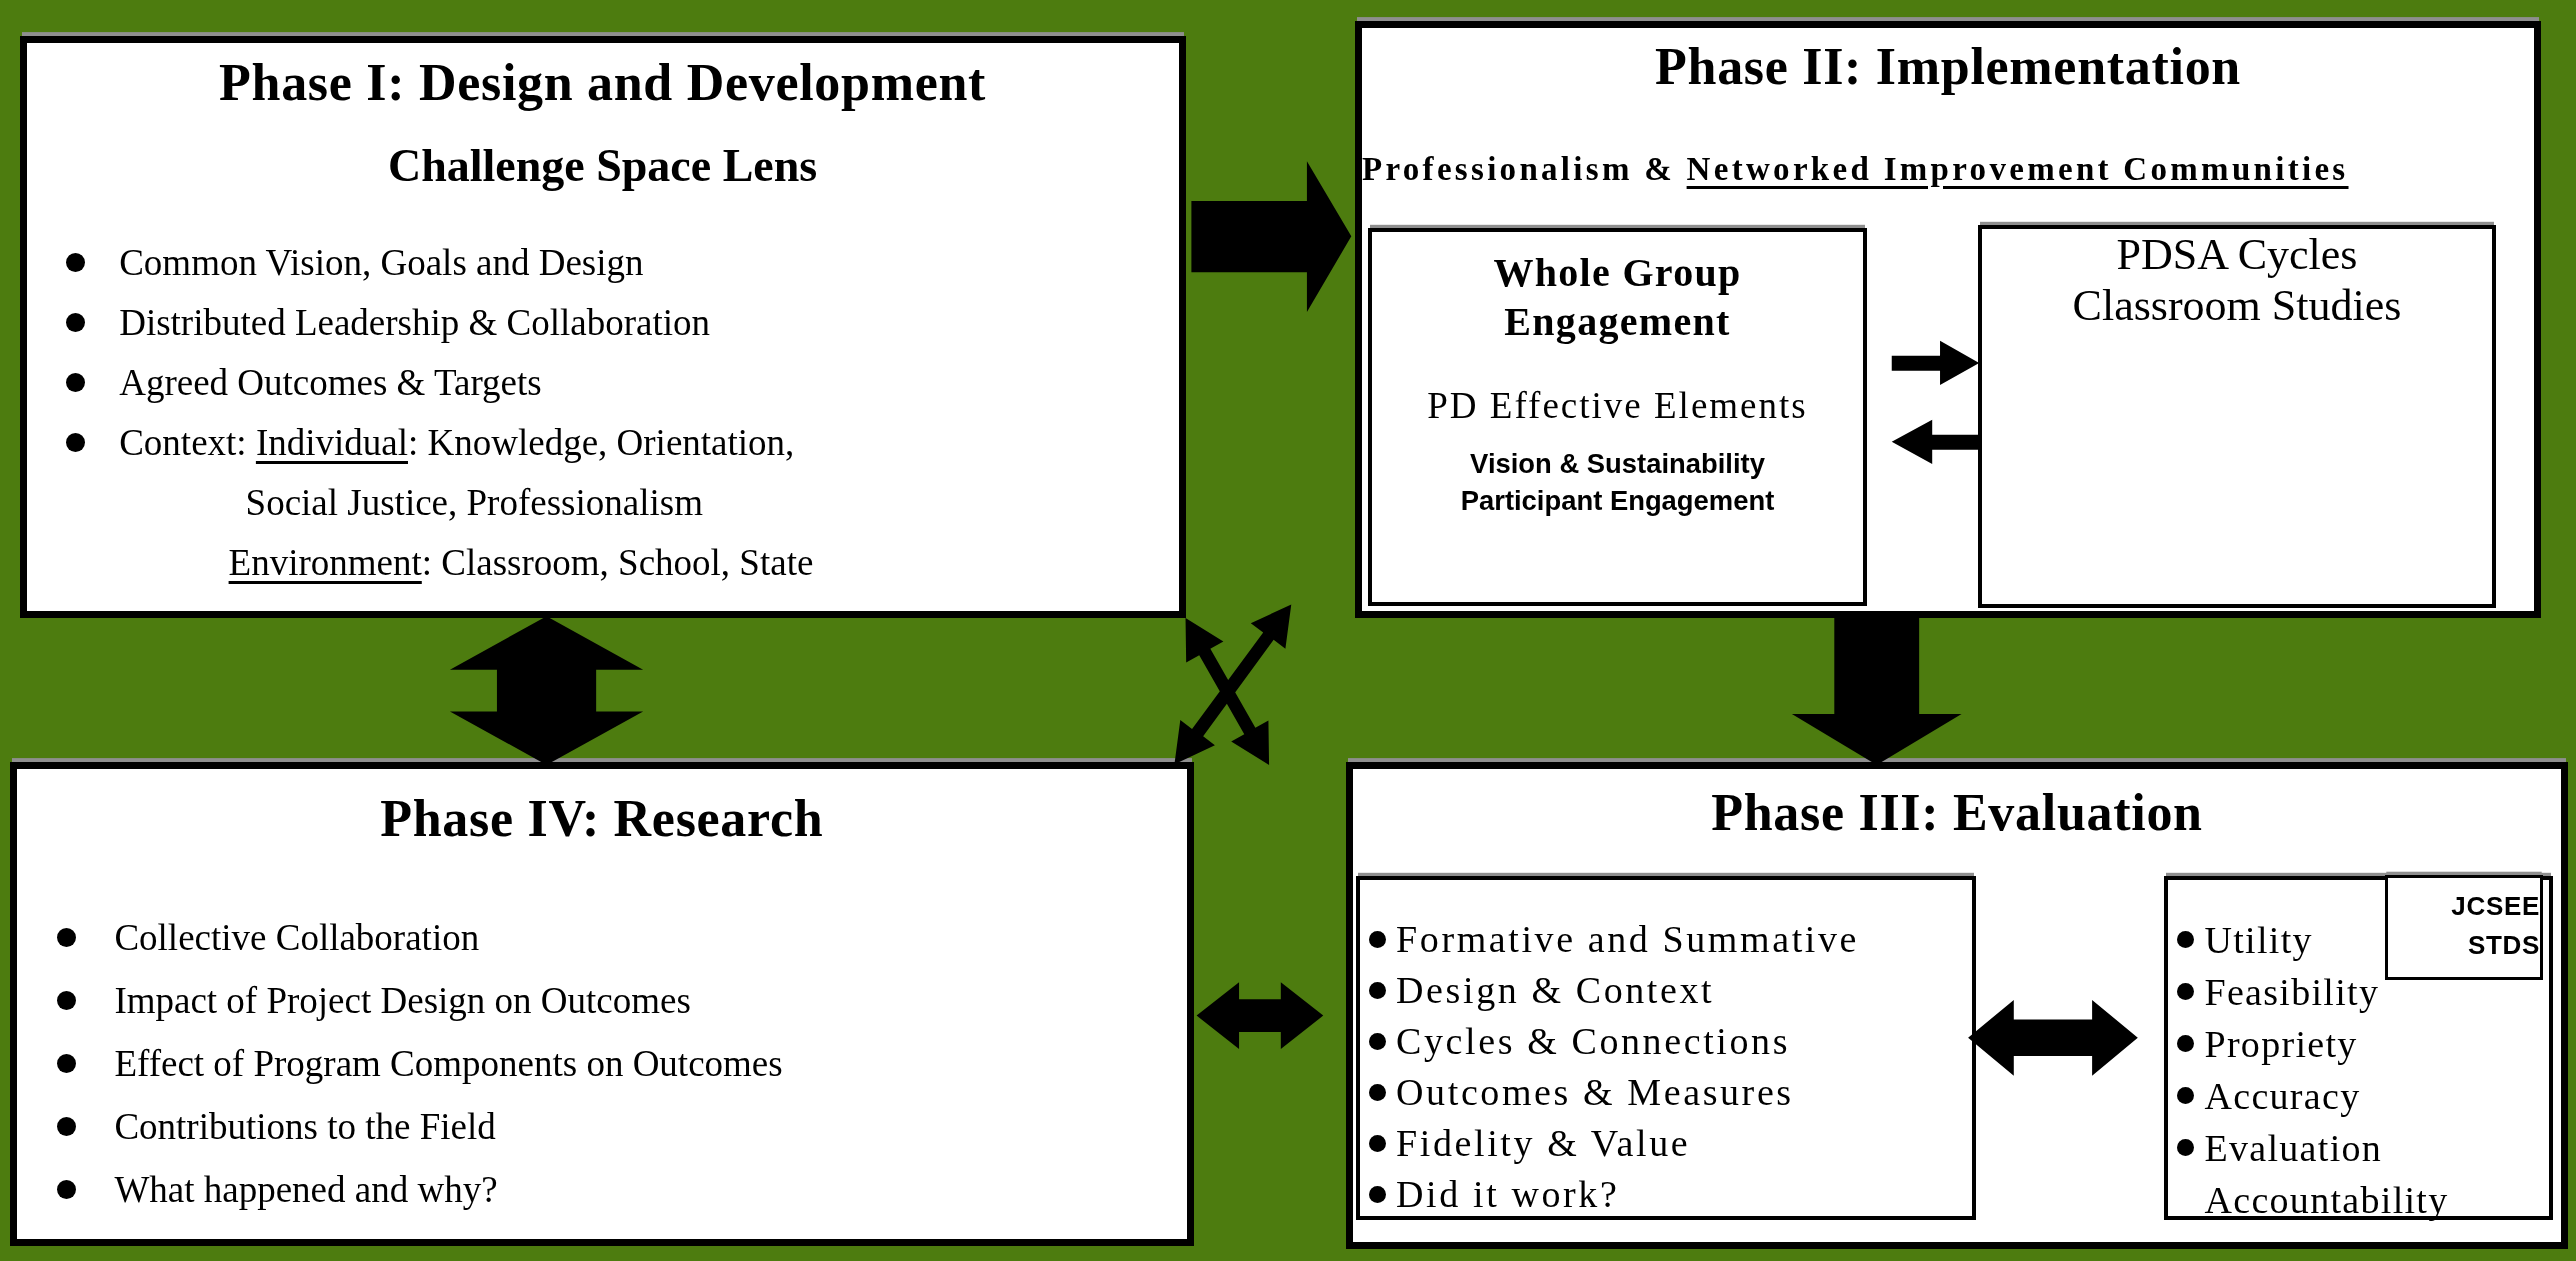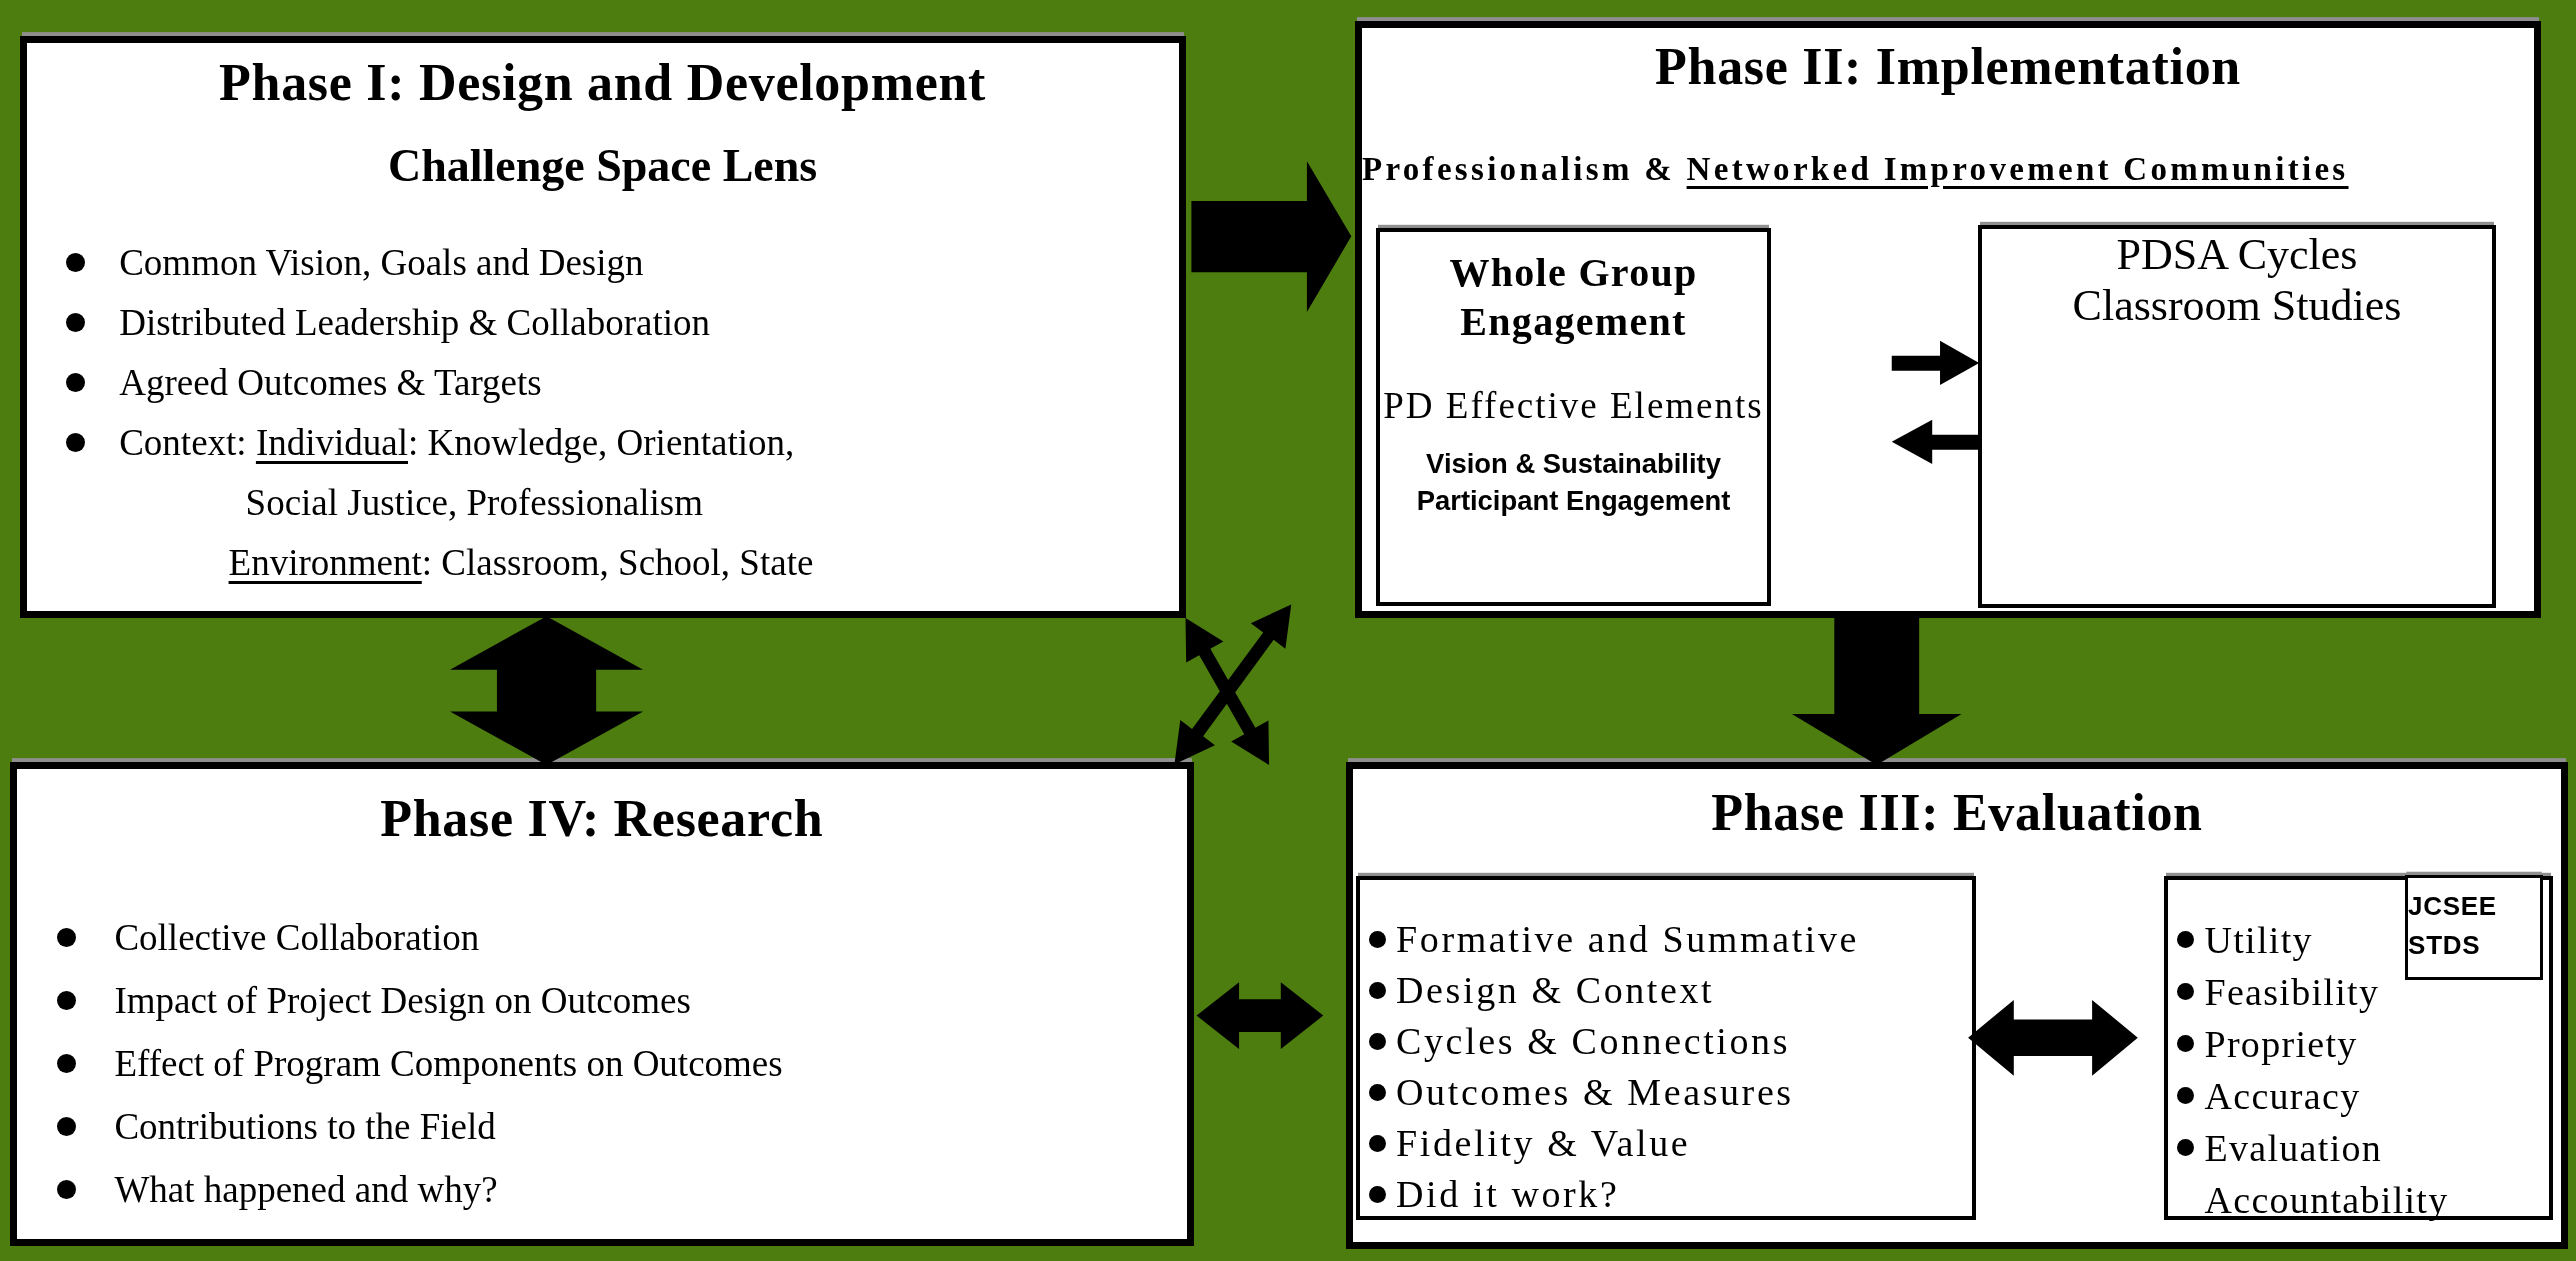--- a/index.html
+++ b/index.html
@@ -31,38 +31,38 @@
   .dot30 { flex:0 0 19.6px; height:19.6px; border-radius:50%; background:#000; margin:20px 34px 0 0; }
   .dot26 { flex:0 0 17px; height:17px; border-radius:50%; background:#000; }
   .cont-a { padding-left:180px; }
   .cont-b { padding-left:163px; }
   .u { text-decoration:underline; text-decoration-thickness:2.6px; text-underline-offset:5.9px; }
 
   .p2-sub { margin-top:47px; font-weight:bold; font-size:33px; line-height:46px;
             text-align:left; letter-spacing:3.3px; }
   .p2-sub .u { text-decoration-thickness:3.3px; }
 
-  #wg-box  { left:14px;  top:200px; width:395px; height:378px; }
+  #wg-box  { left:6px;  top:200px; width:499px; height:378px; }
   #cls-box { left:616px; top:197px; width:518px; height:383px; }
   .wg-title  { margin-top:16.3px; font-weight:bold; font-size:40px; line-height:49px; letter-spacing:1.3px; }
   .wg-head   { margin-top:37px; font-size:37px; line-height:46px; letter-spacing:2px; }
   .wg-items  { margin-top:15.7px; font-family:"Liberation Sans","DejaVu Sans",sans-serif;
                font-weight:bold; font-size:27.4px; line-height:37px; }
   .cls-title { margin-top:26px; font-weight:bold; font-size:40px; line-height:51px; letter-spacing:1.3px; }
   .cls-items { font-size:44px; line-height:51px; }
 
   #ev-left  { left:2.6px;    top:107px; width:620px; height:344px; text-align:left; }
   #ev-right { left:811px; top:107px; width:389px; height:344px; text-align:left; }
   .ev-list  { padding:34px 5.2px 0 9.1px; font-size:38px; line-height:51px; letter-spacing:2.6px; }
   .ev-list .dot26 { margin:17px 10.4px 0 0; }
   #ev-right .ev-list { padding-top:34px; line-height:52px; letter-spacing:1.3px; }
   .cont-r { padding-left:27.4px; }
 
-  #jcsee { position:absolute; top:-5.2px; right:5.9px; width:138px; height:105px;
-           border:3.3px solid #000; background:#fff; text-align:left;
+  #jcsee { position:absolute; top:-5.2px; right:5.9px; width:158px; height:105px;
+           border:3.3px solid #000; background:#fff; text-align:right;
            font-family:"Liberation Sans","DejaVu Sans",sans-serif;
            font-weight:bold; font-size:26px; line-height:39px; padding-top:9.1px; letter-spacing:0.7px;
            box-shadow: 0 -4.6px 0 -1.3px #8f8f8f; }
 
   .p4-list { margin:55px 19.6px 0 40px; font-size:37px; line-height:63px; }
   .p4-list .dot30 { margin-top:21.5px; margin-right:38px; }
 
   #arrows { position:absolute; left:0; top:0; width:2576px; height:1261px; pointer-events:none; }
   #arrows polygon { fill:#000; stroke:none; }
 </style>

